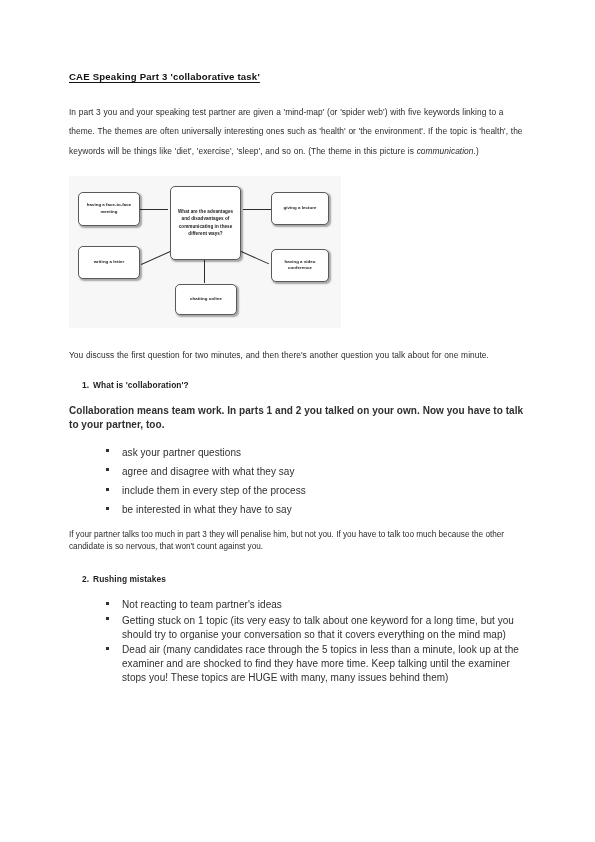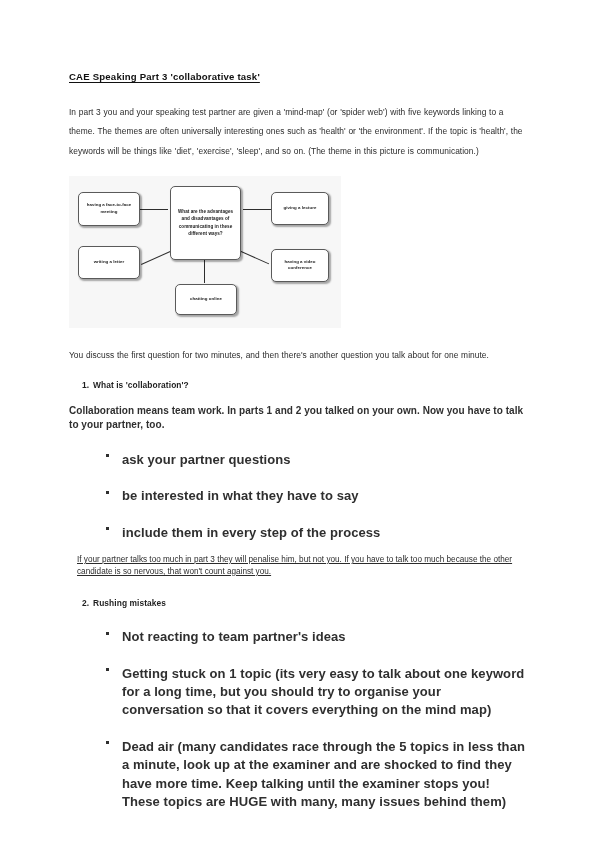--- a/index.html
+++ b/index.html
@@ -44,21 +44,21 @@
 
   
   .intro {
     font-size: 8.4px;
     line-height: 2.35;
     margin: 0 0 14px 0;
     color: #2b2b2b;
     letter-spacing: 0.005em;
     word-spacing: 0.04em;
   }
-  .intro .it { }
+  .intro .it { font-style: italic; }
 
   
   .figure {
     position: relative;
     width: 272px;
     height: 152px;
     background: #f7f7f7;
     margin: 0 0 18px 0;
   }
   .mm-box {
@@ -93,23 +93,22 @@
     font-size: 10px;
     line-height: 1.42;
     margin: 0 0 13px 0;
     font-weight: bold;
     color: #2f2f2f;
     letter-spacing: 0.005em;
   }
   .para-plain {
     font-size: 8.2px;
     line-height: 1.42;
-    margin: 0 0 13px 8px;
+    margin: 0 0 13px 0;
     color: #2b2b2b;
-    text-decoration: underline;
   }
   h2.section {
     font-size: 8.4px;
     font-weight: bold;
     margin: 0 0 13px 0;
     padding-left: 24px;
     position: relative;
     line-height: 1.4;
     color: #1f1f1f;
     letter-spacing: 0.01em;
@@ -119,24 +118,24 @@
     left: 13px;
     top: 0;
   }
   ul.blist {
     list-style: none;
     margin: 0 0 12px 0;
     padding: 0 0 0 37px;
   }
   ul.blist > li {
     position: relative;
-    font-size: 13px;
-    font-weight: bold;
+    font-size: 10px;
+    font-weight: normal;
     line-height: 1.42;
-    margin: 18px 0 5px 0;
+    margin: 0 0 5px 0;
     color: #2f2f2f;
     padding-left: 16px;
     letter-spacing: 0.005em;
   }
   ul.blist > li .bullet {
     position: absolute;
     left: 0;
     top: 3.5px;
     width: 3px;
     height: 3px;
@@ -195,22 +194,23 @@
     <h2 class="section">
       <span class="num">1.</span>
       <span>What is 'collaboration'?</span>
     </h2>
 
     <p class="para-bold">Collaboration means team work. In parts 1 and 2 you talked on your own. Now you have to talk to your partner, too.</p>
 
 
     <ul class="blist">
       <li><span class="bullet"></span><span>ask your partner questions</span></li>
+      <li><span class="bullet"></span><span>agree and disagree with what they say</span></li>
+      <li><span class="bullet"></span><span>include them in every step of the process</span></li>
       <li><span class="bullet"></span><span>be interested in what they have to say</span></li>
-      <li><span class="bullet"></span><span>include them in every step of the process</span></li>
     </ul>
 
     <p class="para-plain">If your partner talks too much in part 3 they will penalise him, but not you. If you have to talk too much because the other candidate is so nervous, that won't count against you.</p>
 
     <div class="spacer-sm"></div>
 
     <h2 class="section">
       <span class="num">2.</span>
       <span>Rushing mistakes</span>
     </h2>

